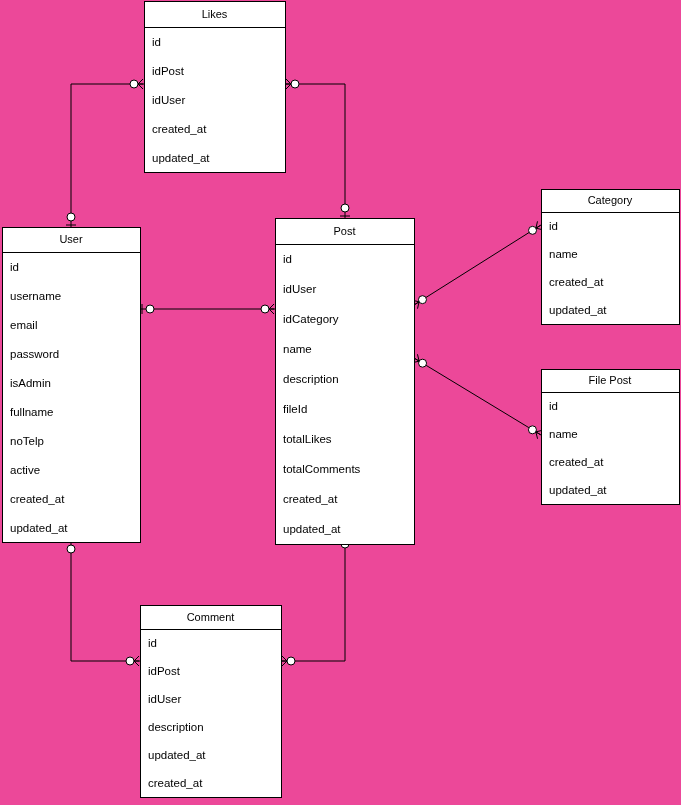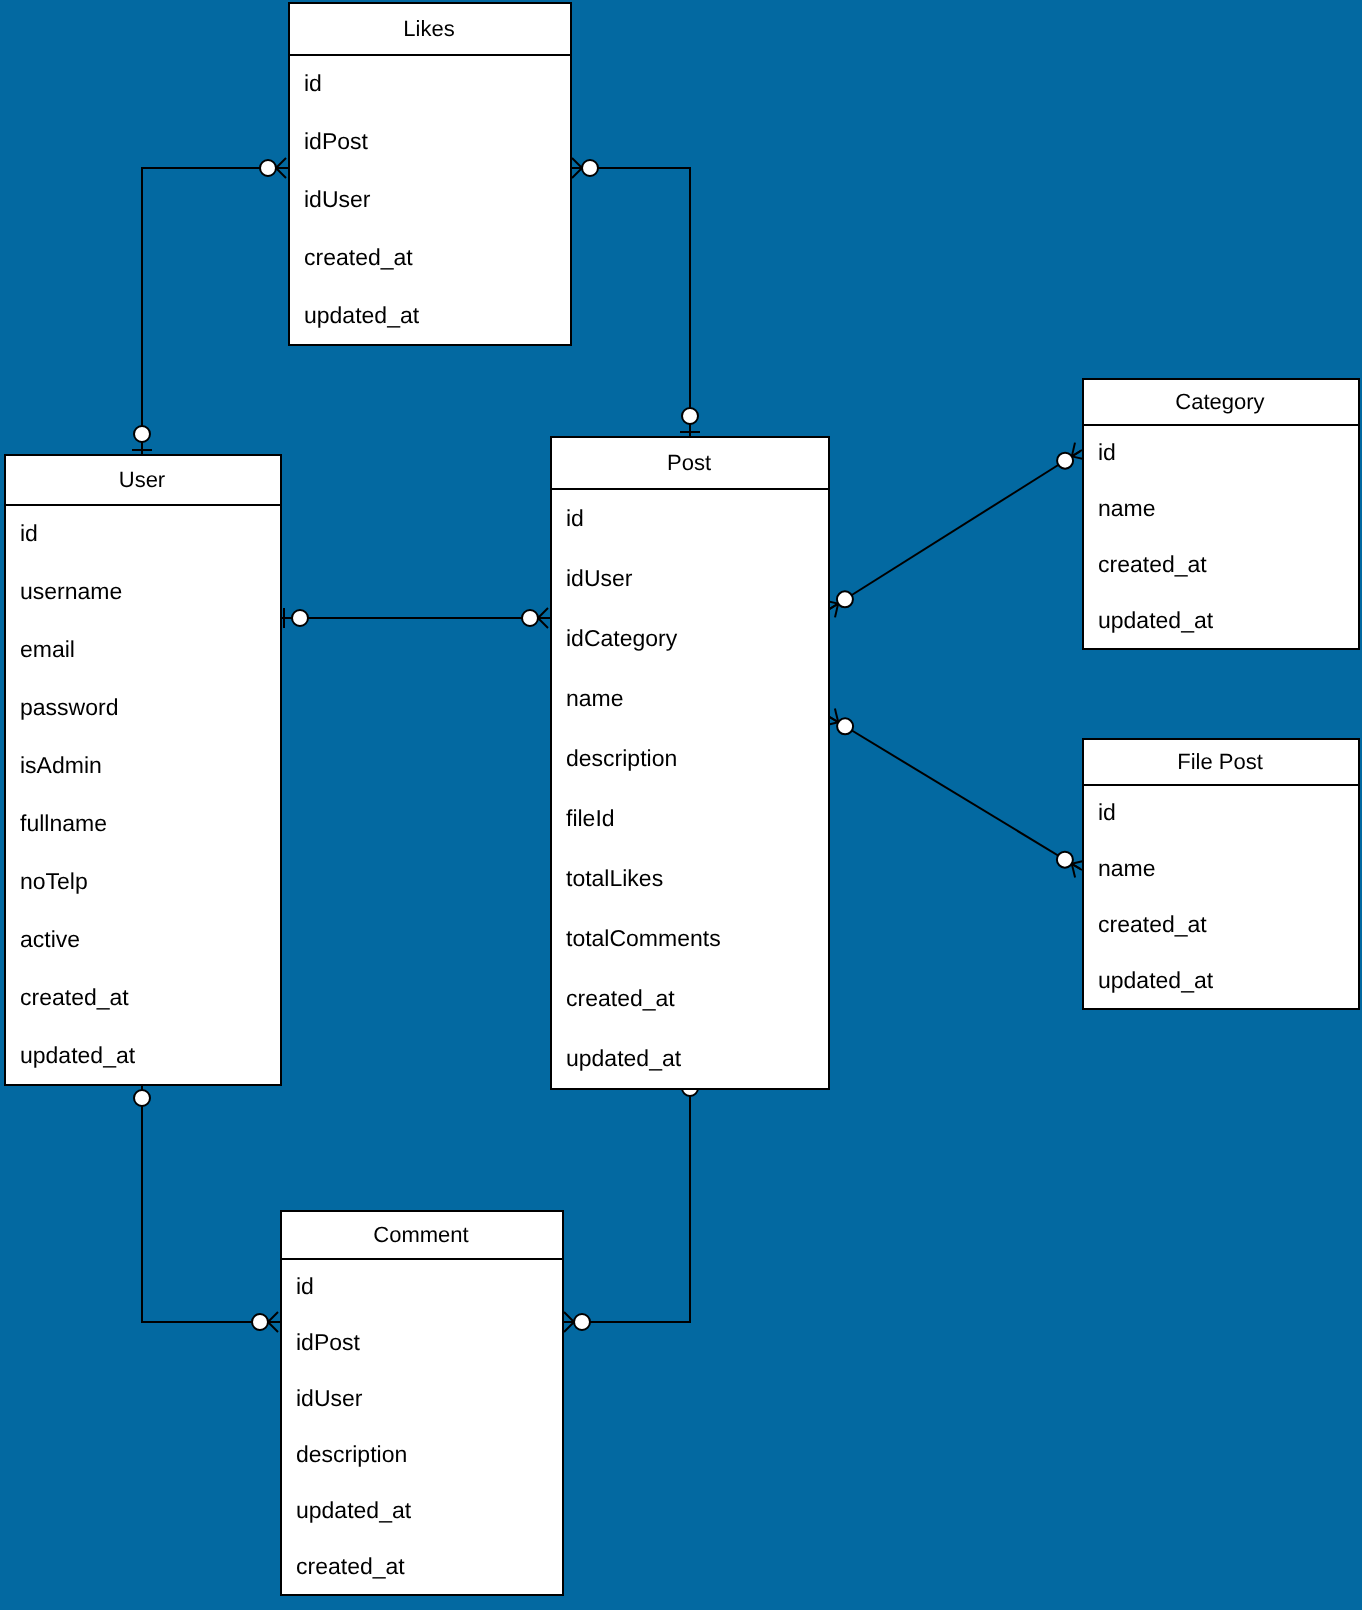--- a/index.html
+++ b/index.html
@@ -8,21 +8,21 @@
     padding: 0;
     background: #ffffff;
   }
   body {
     font-family: "Liberation Sans", sans-serif;
   }
   #canvas {
     position: relative;
     width: 681px;
     height: 805px;
-    background: #0369a1;
+    background: #ec4899;
     overflow: hidden;
   }
   svg.diagram {
     position: absolute;
     left: 0;
     top: 0;
     width: 681px;
     height: 805px;
   }
   .entity-rect {

